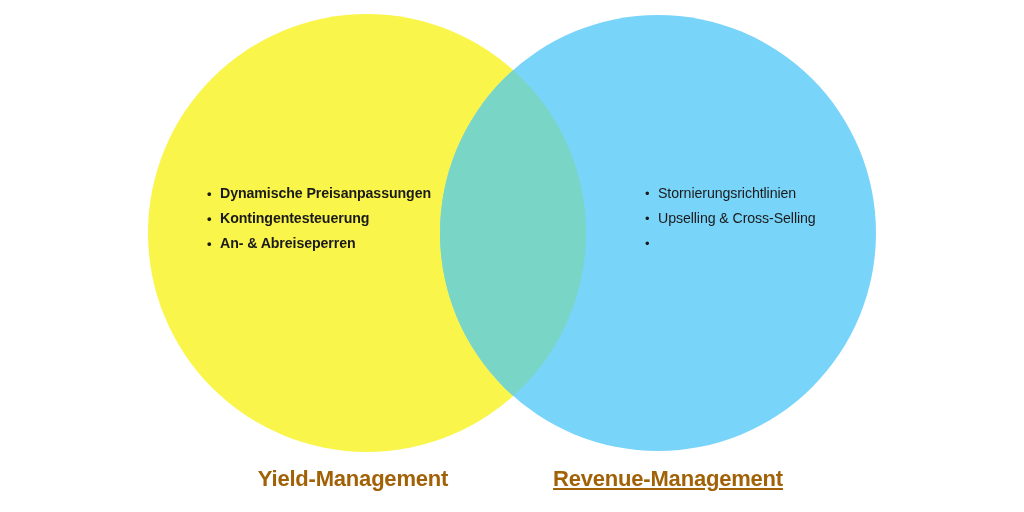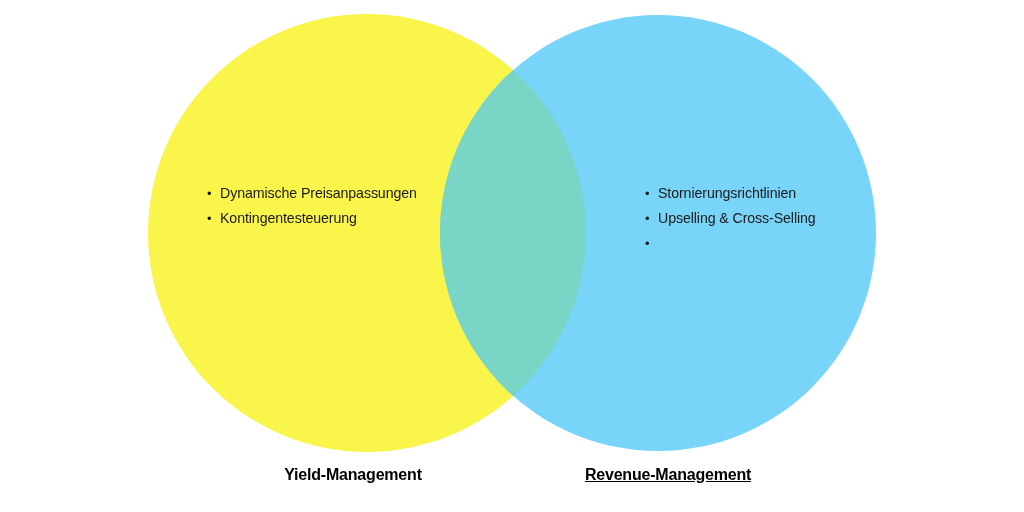--- a/index.html
+++ b/index.html
@@ -58,44 +58,45 @@
     color: #1a1a1a;
   }
   .bullet-block li .wrap-line {
     display: block;
     white-space: nowrap;
   }
 
   #left-items {
     left: 207px;
     top: 181px;
+    font-weight: bold;
   }
   #center-items {
     left: 463px;
     top: 181px;
   }
   #center-items li {
     white-space: normal;
   }
   #right-items {
     left: 645px;
     top: 181px;
   }
   #right-items li {
     white-space: normal;
   }
 
   
   .caption {
     position: absolute;
     top: 466px;
-    font-size: 16px;
+    font-size: 22px;
     font-weight: bold;
     letter-spacing: -0.2px;
-    color: #000000;
+    color: #a16207;
     text-align: center;
     white-space: nowrap;
   }
   #caption-left {
     left: 203px;
     width: 300px;
   }
   #caption-right {
     left: 518px;
     width: 300px;
@@ -116,20 +117,21 @@
     <circle cx="367" cy="233" r="219" fill="#faf54b"></circle>
     <circle cx="658" cy="233" r="218" fill="#79d4fa"></circle>
     <g clip-path="url(#clip-left-circle)">
       <circle cx="658" cy="233" r="218" fill="#79d6c6"></circle>
     </g>
   </svg>
 
   <ul class="bullet-block" id="left-items">
     <li>Dynamische Preisanpassungen</li>
     <li>Kontingentesteuerung</li>
+    <li>An- &amp; Abreiseperren</li>
   </ul>
 
 
   <ul class="bullet-block" id="right-items">
     <li>Stornierungsrichtlinien</li>
     <li>Upselling &amp; Cross-Selling</li>
     <li>
     </li>
   </ul>
 

